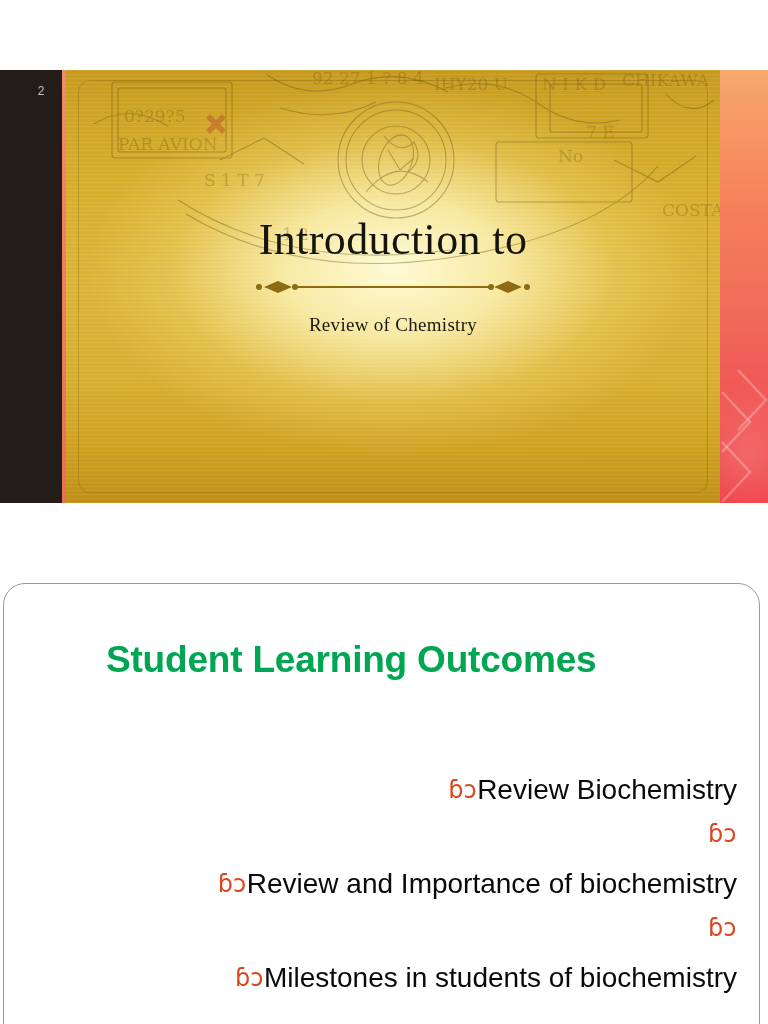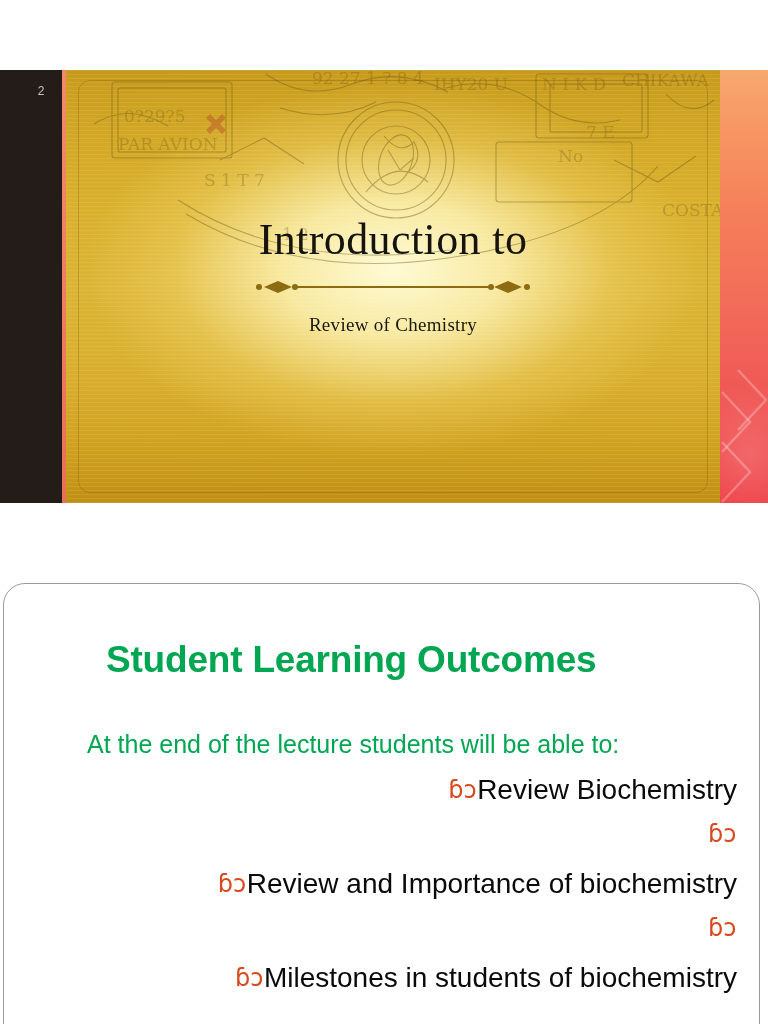--- a/index.html
+++ b/index.html
@@ -355,21 +355,20 @@
         <polyline class="strip-chev" points="2,372 30,402 2,432"></polyline>
         <polyline class="strip-chev" points="18,300 46,330 18,360"></polyline>
       </svg>
     </div>
   </div>
 
   <div class="slide-two">
 
     <div class="outcomes-heading">Student Learning Outcomes</div>
 
-    <div class="outcomes-lead">At the end of the lecture students will be able to:</div>
 
     <ul class="outcomes-list">
       <li class="outcome-item">
         <span class="outcome-bullet">ɓɔ</span>
         <span class="outcome-text">Review Biochemistry</span>
       </li>
       <li class="outcome-item">
         <span class="outcome-bullet">ɓɔ</span>
       </li>
       <li class="outcome-item">

